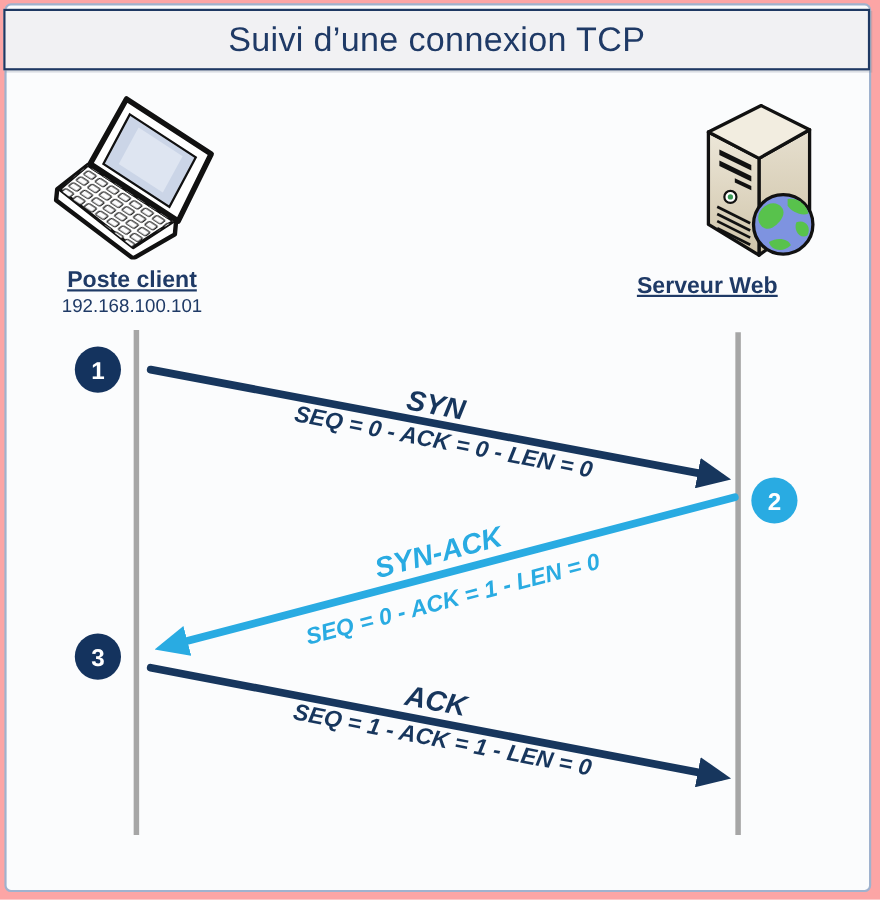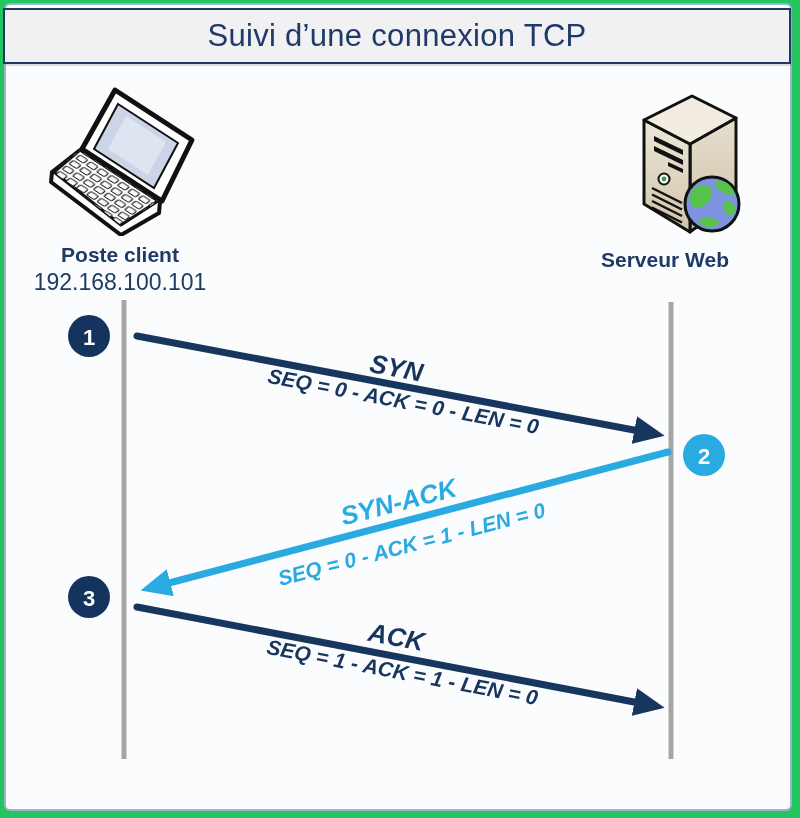--- a/index.html
+++ b/index.html
@@ -1,19 +1,19 @@
 <!DOCTYPE html>
 <html><head>
 <meta charset="utf-8">
 <style>
   html, body { margin: 0; padding: 0; background: #ffffff; }
   .stage {
     position: relative;
     width: 800px; height: 818px;
-    background: #22c55e;
+    background: #fca5a5;
     font-family: "Liberation Sans", sans-serif;
     overflow: hidden;
   }
   .frame {
     position: absolute;
     left: 4px; top: 3px;
     width: 788px; height: 808px;
     border: 2px solid #9FB2CE;
     border-radius: 6px;
     background: #FBFCFD;
@@ -34,22 +34,22 @@
     color: #1F3A66;
     letter-spacing: 0.3px;
   }
   .actor-label {
     position: absolute;
     width: 220px;
     text-align: center;
     color: #1F3A66;
     line-height: 1.25;
   }
-  .actor-label .actor-name { font-size: 21px; font-weight: bold; }
-  .actor-label .actor-ip   { font-size: 23px; }
+  .actor-label .actor-name { font-size: 21px; font-weight: bold; text-decoration: underline; }
+  .actor-label .actor-ip   { font-size: 17px; }
   .icon-box { position: absolute; }
   .overlay { position: absolute; left: 0; top: 0; }
   .msg { font-style: italic; font-weight: bold; font-family: "Liberation Sans", sans-serif; }
   .badge-num { font-weight: bold; font-family: "Liberation Sans", sans-serif; }
 </style>
 </head>
 <body>
 
 <div class="stage">
 
@@ -117,21 +117,21 @@
         <path d="M112,118 C120,115 126,122 122,130 C115,134 109,125 112,118 Z" fill="#58C24C"></path>
         <path d="M87,136 C95,131 105,133 107,139 C100,146 89,144 87,136 Z" fill="#58C24C"></path>
       </g>
     </svg>
   </div>
 
   <div class="actor-label" style="left:10px; top:242px;">
     <div class="actor-name">Poste client</div>
     <div class="actor-ip">192.168.100.101</div>
   </div>
-  <div class="actor-label" style="left:555px; top:247px;">
+  <div class="actor-label" style="left:533px; top:247px;">
     <div class="actor-name">Serveur Web</div>
   </div>
 
   <svg class="overlay" width="800" height="818" viewBox="0 0 800 818">
     <defs>
       <marker id="ahNavy" viewBox="0 0 4.4 4" markerWidth="4.4" markerHeight="4" refX="3" refY="2" orient="auto" markerUnits="strokeWidth">
         <path d="M0,0 L4.4,2 L0,4 Z" fill="#17365D"></path>
       </marker>
       <marker id="ahCyan" viewBox="0 0 4.4 4" markerWidth="4.4" markerHeight="4" refX="3" refY="2" orient="auto" markerUnits="strokeWidth">
         <path d="M0,0 L4.4,2 L0,4 Z" fill="#29ABE2"></path>

